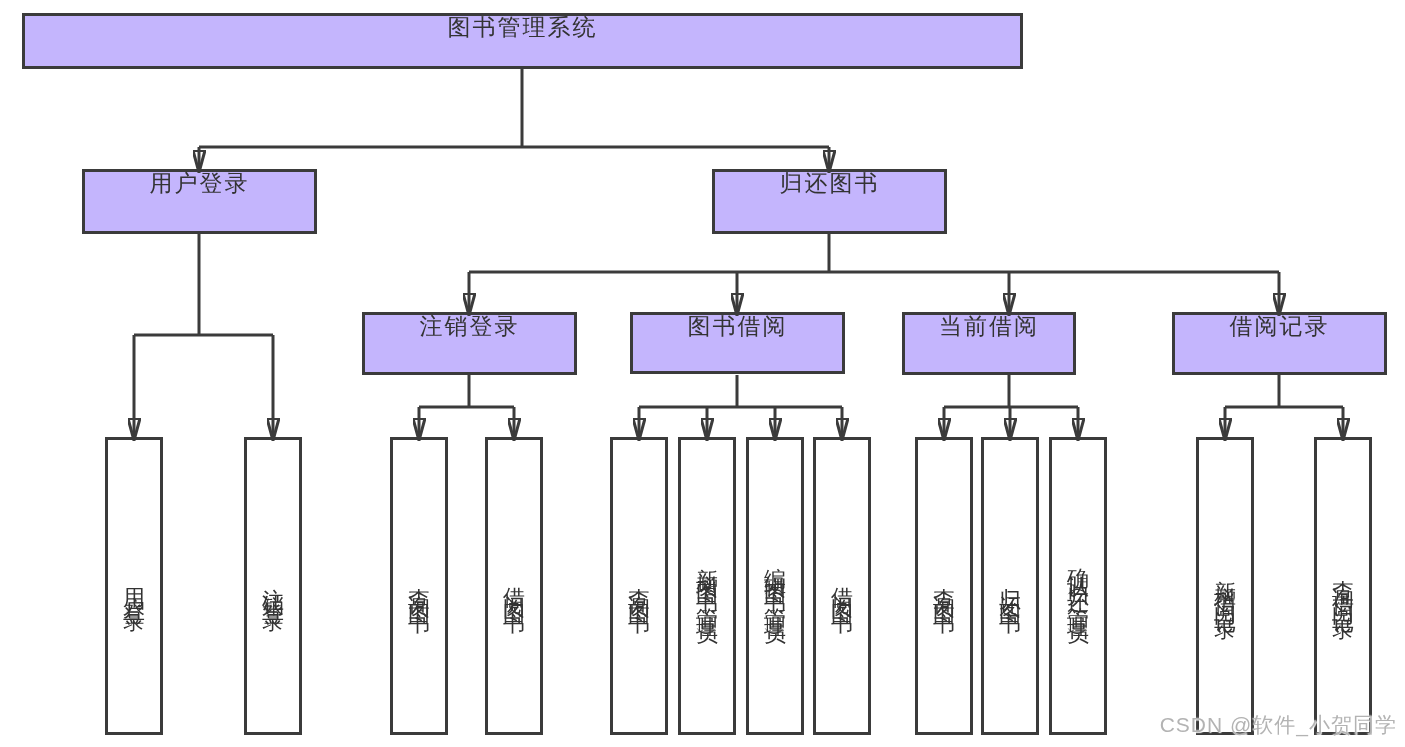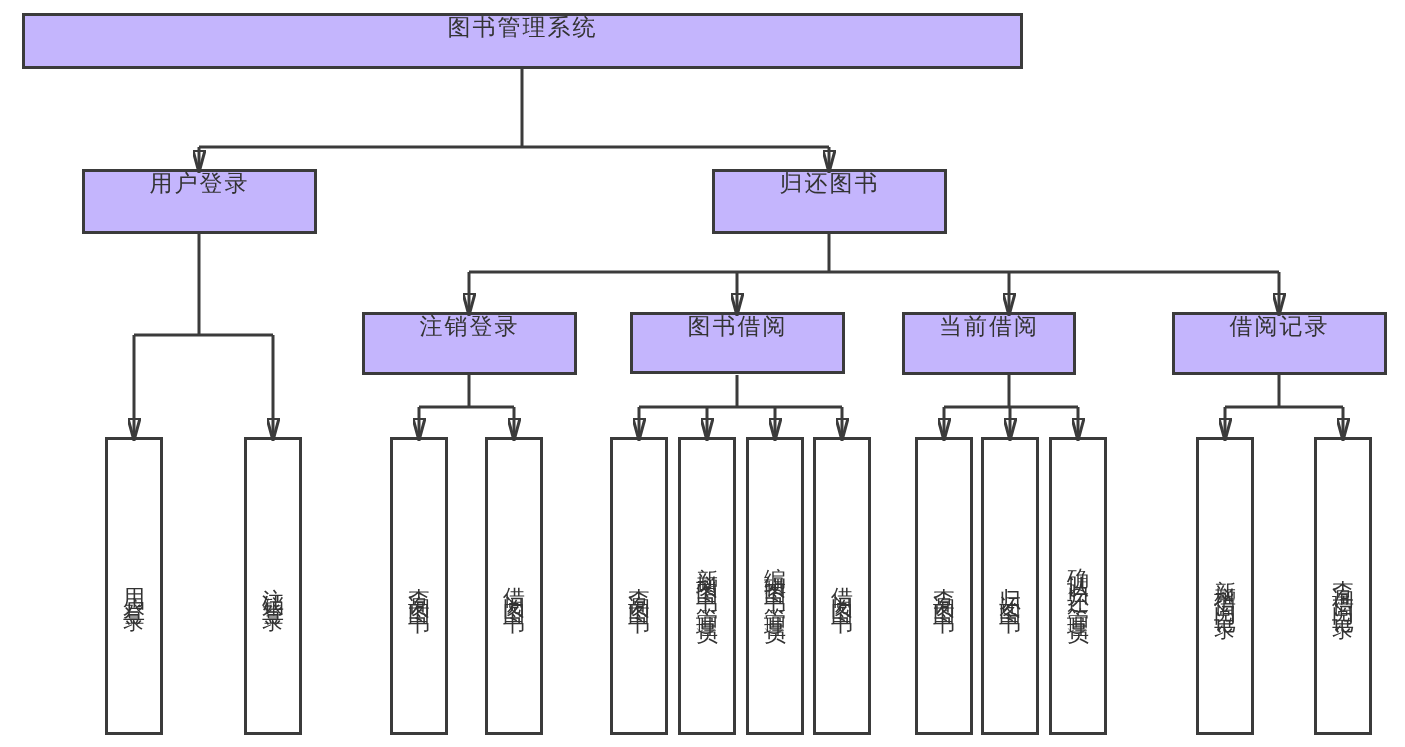--- a/index.html
+++ b/index.html
@@ -145,14 +145,15 @@
     <span class="vlbl">确认归还（管理员）</span>
   </div>
 
   <div class="vbox" style="left:1196px">
     <span class="vlbl">新增借阅记录</span>
   </div>
   <div class="vbox" style="left:1314px">
     <span class="vlbl">查询借阅记录</span>
   </div>
 
+  <div class="watermark">CSDN @软件_小贺同学</div>
 
 </div>
 
 </body></html>

